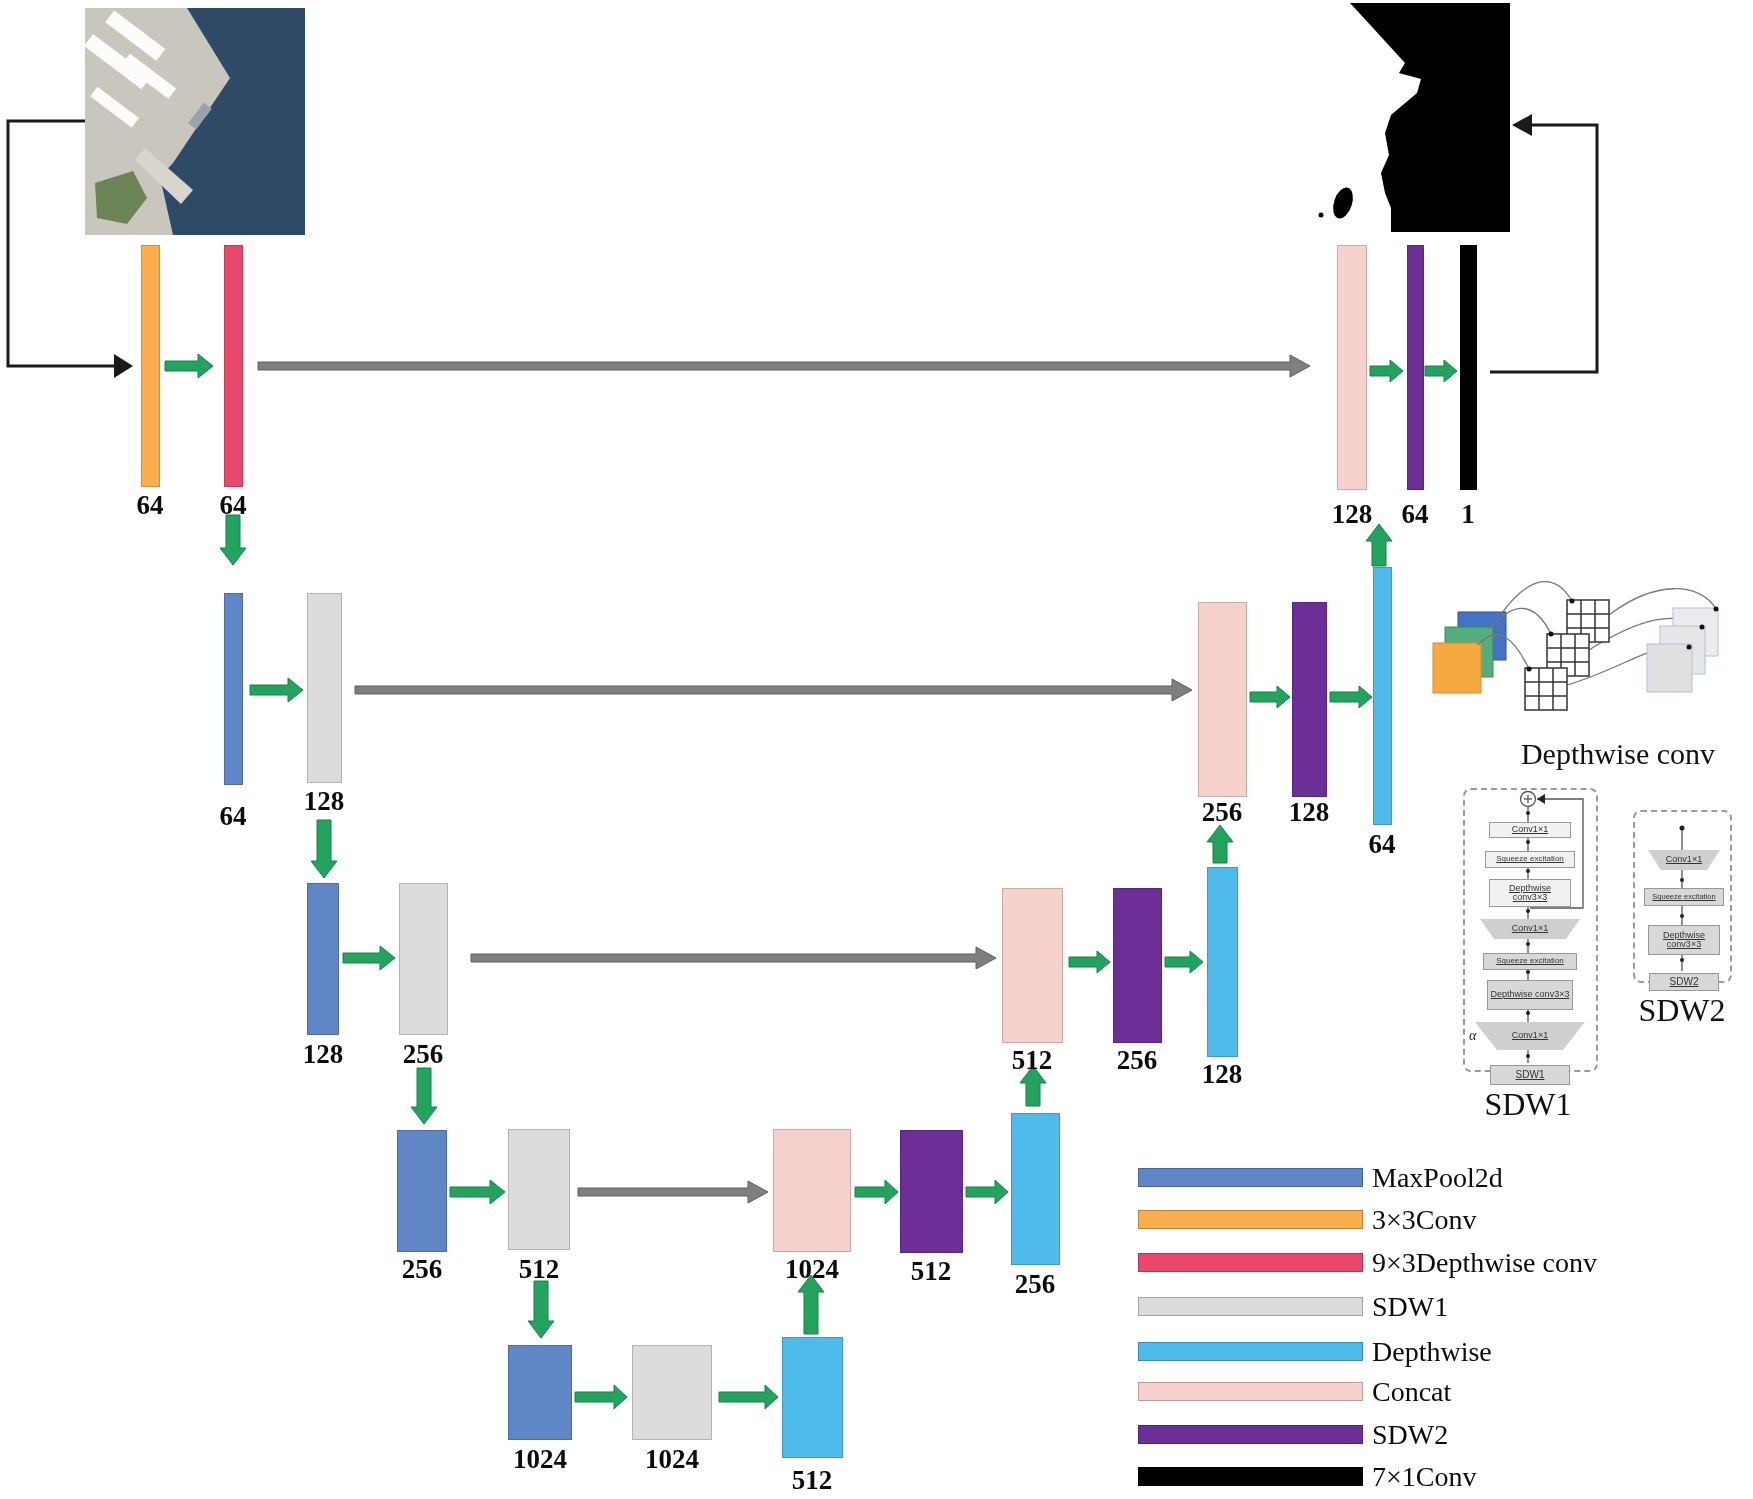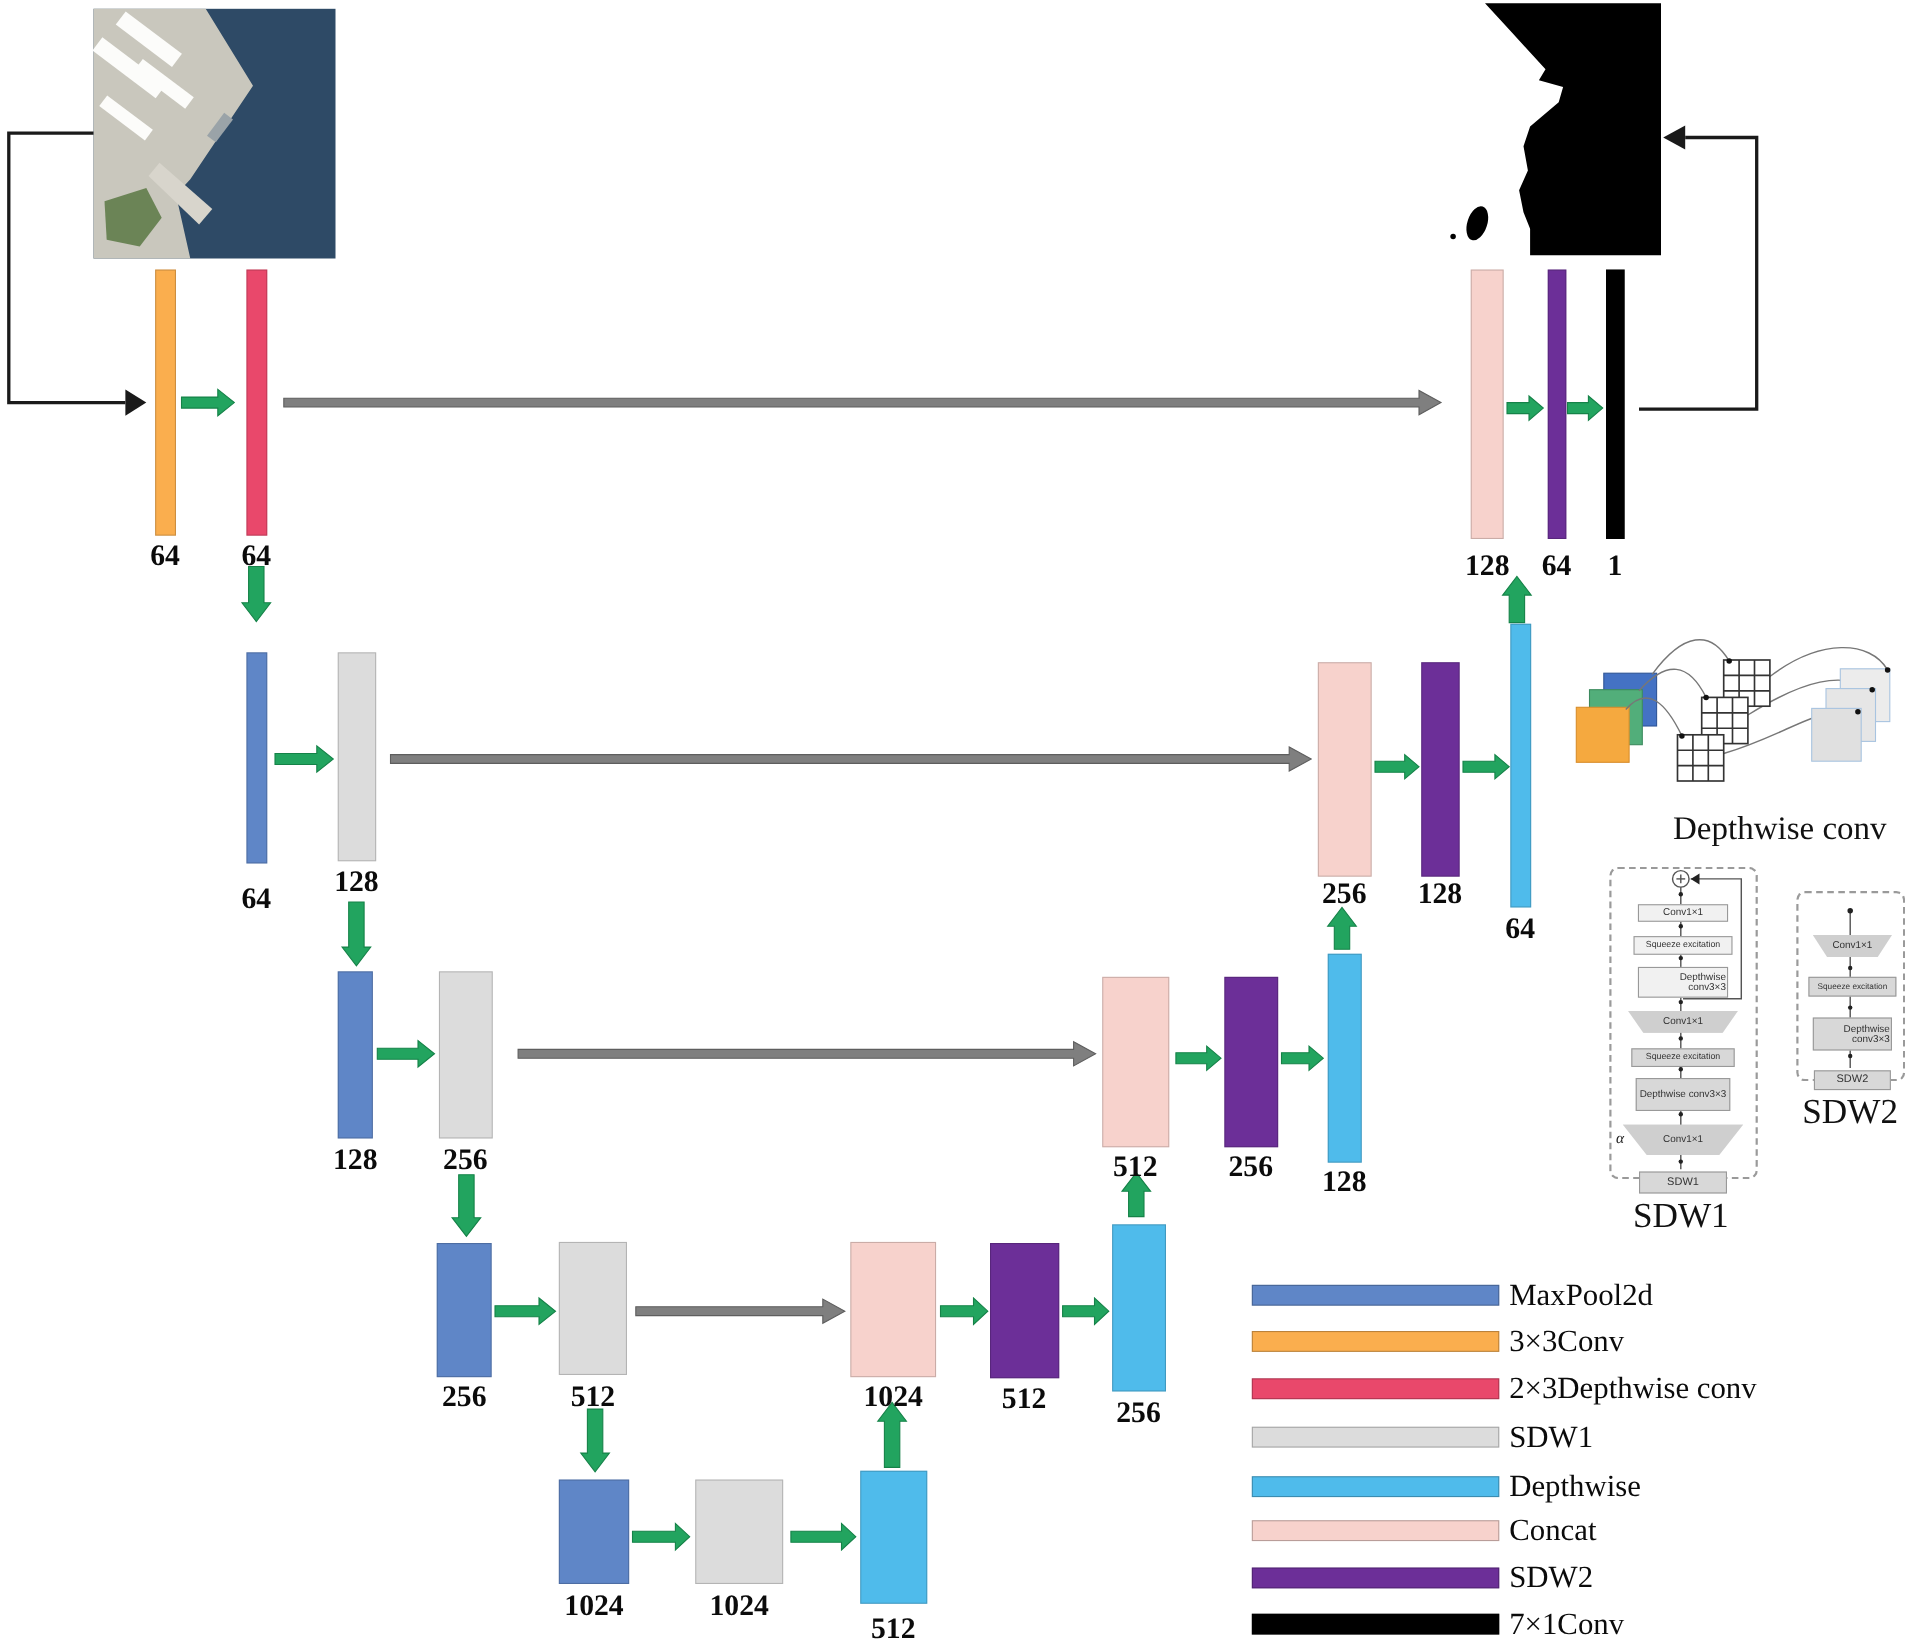--- a/index.html
+++ b/index.html
@@ -9,21 +9,21 @@
   .bar{position:absolute;z-index:2;box-sizing:border-box;border:1px solid rgba(0,0,0,.18);}
   .num{position:absolute;z-index:3;width:110px;margin-left:-55px;text-align:center;
        font:bold 27px "Liberation Serif",serif;color:#0b0b0b;}
   .cap{position:absolute;z-index:3;text-align:center;font:30px "Liberation Serif",serif;color:#111;}
   .legend-sw{position:absolute;z-index:2;left:1138px;width:225px;height:19px;border:1px solid rgba(0,0,0,.25);box-sizing:border-box;}
   .legend-lb{position:absolute;z-index:2;left:1372px;height:32px;line-height:32px;
        font:28px "Liberation Serif",serif;color:#0b0b0b;white-space:nowrap;}
   .sdwbox{position:absolute;z-index:1;border:2px dashed #9a9a9a;border-radius:8px;box-sizing:border-box;}
   .mb{position:absolute;z-index:2;box-sizing:border-box;background:#F1F1F1;border:1px solid #999;
       font:9px "Liberation Sans",sans-serif;color:#333;display:flex;align-items:center;justify-content:center;
-      text-align:right;line-height:1.05;padding:1px;overflow:hidden;}
+      text-align:center;line-height:1.05;padding:1px;overflow:hidden;text-decoration:underline;}
   .mb.dark{background:#D8D8D8;}
   .mb.trap{border:none;background:#CFCFCF;}
   .alpha{position:absolute;z-index:3;font:italic 14px "Liberation Serif",serif;color:#222;}
 </style>
 </head>
 <body>
 
 <div id="fig">
 
 <svg id="overlay" width="1753" height="1499" viewBox="0 0 1753 1499">
@@ -242,21 +242,21 @@
   <div class="mb dark" style="left:13px;top:113px;width:72px;height:30px;">Depthwise conv3×3</div>
   <div class="mb dark" style="left:14px;top:161px;width:70px;height:18px;font-size:10px;">SDW2</div>
 </div>
 
 <div>
   <div class="legend-sw" style="top: 1168px; background: rgb(95, 134, 199);"></div>
   <div class="legend-lb" style="top:1162px;">MaxPool2d</div>
   <div class="legend-sw" style="top: 1210px; background: rgb(250, 174, 78);"></div>
   <div class="legend-lb" style="top:1204px;">3×3Conv</div>
   <div class="legend-sw" style="top: 1253px; background: rgb(233, 72, 107);"></div>
-  <div class="legend-lb" style="top:1247px;">2×3Depthwise conv</div>
+  <div class="legend-lb" style="top:1247px;">9×3Depthwise conv</div>
   <div class="legend-sw" style="top: 1297px; background: rgb(220, 220, 220);"></div>
   <div class="legend-lb" style="top:1291px;">SDW1</div>
   <div class="legend-sw" style="top: 1342px; background: rgb(79, 187, 235);"></div>
   <div class="legend-lb" style="top:1336px;">Depthwise</div>
   <div class="legend-sw" style="top: 1382px; background: rgb(247, 210, 204);"></div>
   <div class="legend-lb" style="top:1376px;text-align:center;">Concat</div>
   <div class="legend-sw" style="top: 1425px; background: rgb(108, 47, 152);"></div>
   <div class="legend-lb" style="top:1419px;">SDW2</div>
   <div class="legend-sw" style="top: 1467px; background: rgb(0, 0, 0);"></div>
   <div class="legend-lb" style="top:1461px;">7×1Conv</div>

